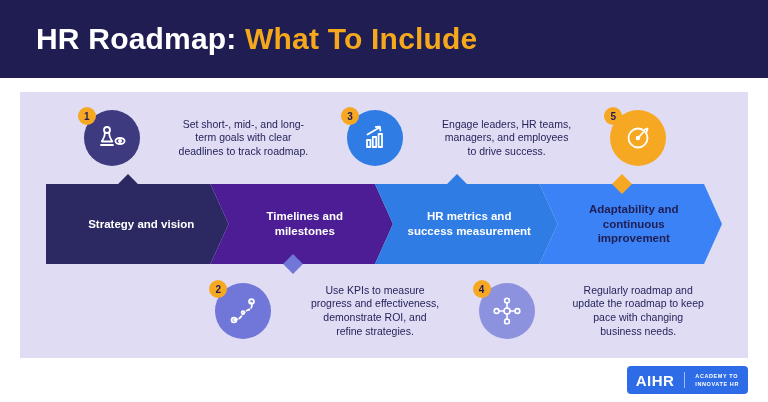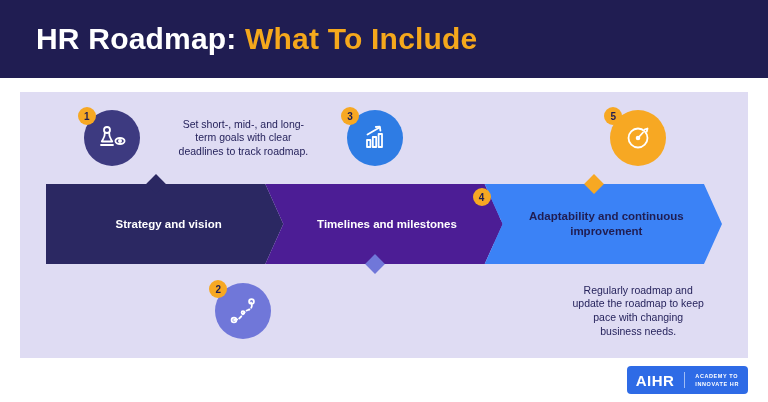--- a/index.html
+++ b/index.html
@@ -151,23 +151,29 @@
                 <rect x="8" y="18" width="3.4" height="7"></rect>
                 <rect x="13.8" y="15" width="3.4" height="10"></rect>
                 <rect x="19.6" y="12" width="3.4" height="13"></rect>
                 <path d="M8.5 12.5L20.5 5.5"></path>
                 <path d="M16.8 5l4-0.4 0.6 4"></path>
               </svg>
             </span>
           </div>
         </div>
         <div class="slot mid"></div>
-      </div>
-
-      <div class="col">
+        <div class="slot bottom">
+          <p class="note">Use KPIs to measure progress and effectiveness, demonstrate ROI, and refine strategies.</p>
+        </div>
+      </div>
+
+      <div class="col">
+        <div class="slot top">
+          <p class="note">Engage leaders, HR teams, managers, and employees to drive success.</p>
+        </div>
         <div class="slot mid"></div>
         <div class="slot bottom">
           <div class="icon-wrap">
             <span class="badge">4</span>
             <span class="icon-circle" style="background-color: rgb(140, 146, 222);">
               <svg viewBox="0 0 32 32" fill="none" stroke="#ffffff" stroke-width="1.6" stroke-linecap="round" stroke-linejoin="round">
                 <circle cx="16" cy="16" r="3"></circle>
                 <circle cx="16" cy="5.6" r="2.4"></circle>
                 <circle cx="16" cy="26.4" r="2.4"></circle>
                 <circle cx="5.6" cy="16" r="2.4"></circle>
@@ -208,20 +214,26 @@
         </div>
         <div class="diamond top" style="background-color: rgb(43, 40, 98);"></div>
       </div>
       <div class="seg">
         <div class="chevron" style="background-color: #4c1d95; color: rgb(255, 255, 255);">
           <span>Timelines and milestones</span>
         </div>
         <div class="diamond bottom" style="background-color: rgb(112, 119, 217);"></div>
       </div>
       <div class="seg">
+        <div class="chevron" style="background-color: rgb(46, 124, 228); color: rgb(255, 255, 255);">
+          <span>HR metrics and success measurement</span>
+        </div>
+        <div class="diamond top" style="background-color: rgb(46, 124, 228);"></div>
+      </div>
+      <div class="seg">
         <div class="chevron" style="background-color: #3b82f6; color: rgb(32, 29, 82);">
           <span>Adaptability and continuous improvement</span>
         </div>
         <div class="diamond top" style="background-color: rgb(247, 168, 35);"></div>
       </div>
     </div>
 
   </div>
 
   <div class="logo">

